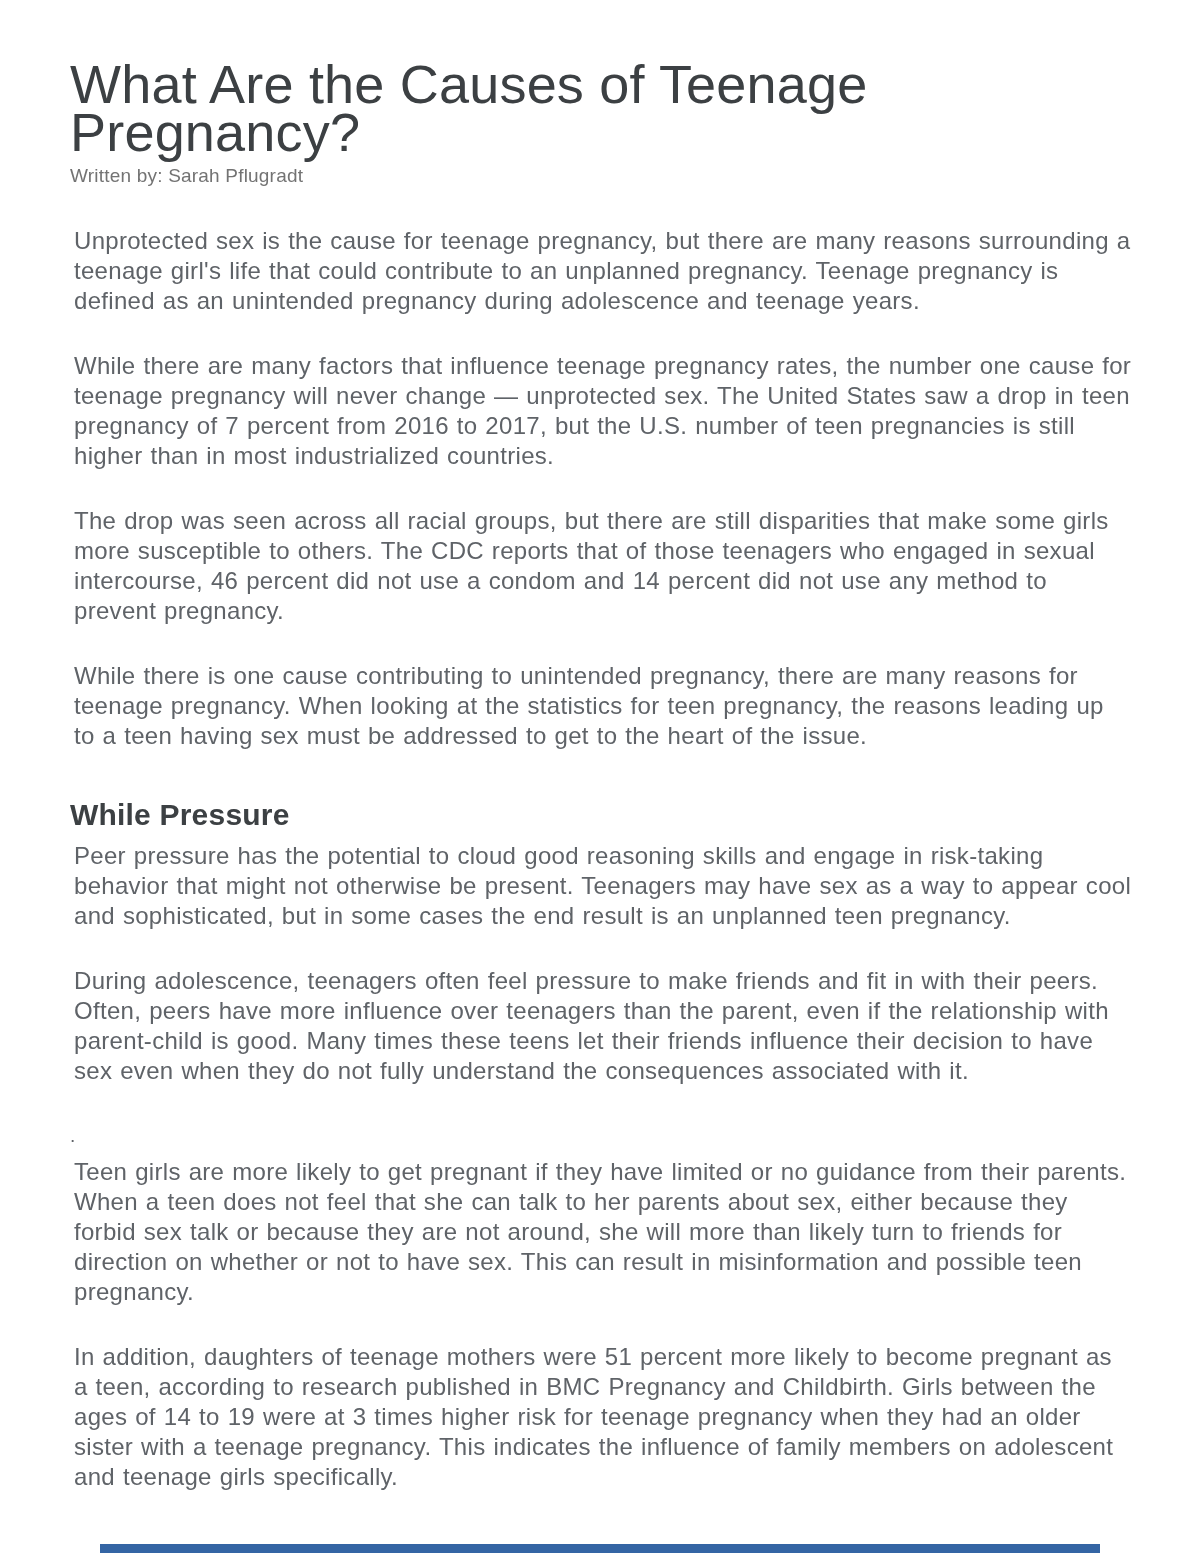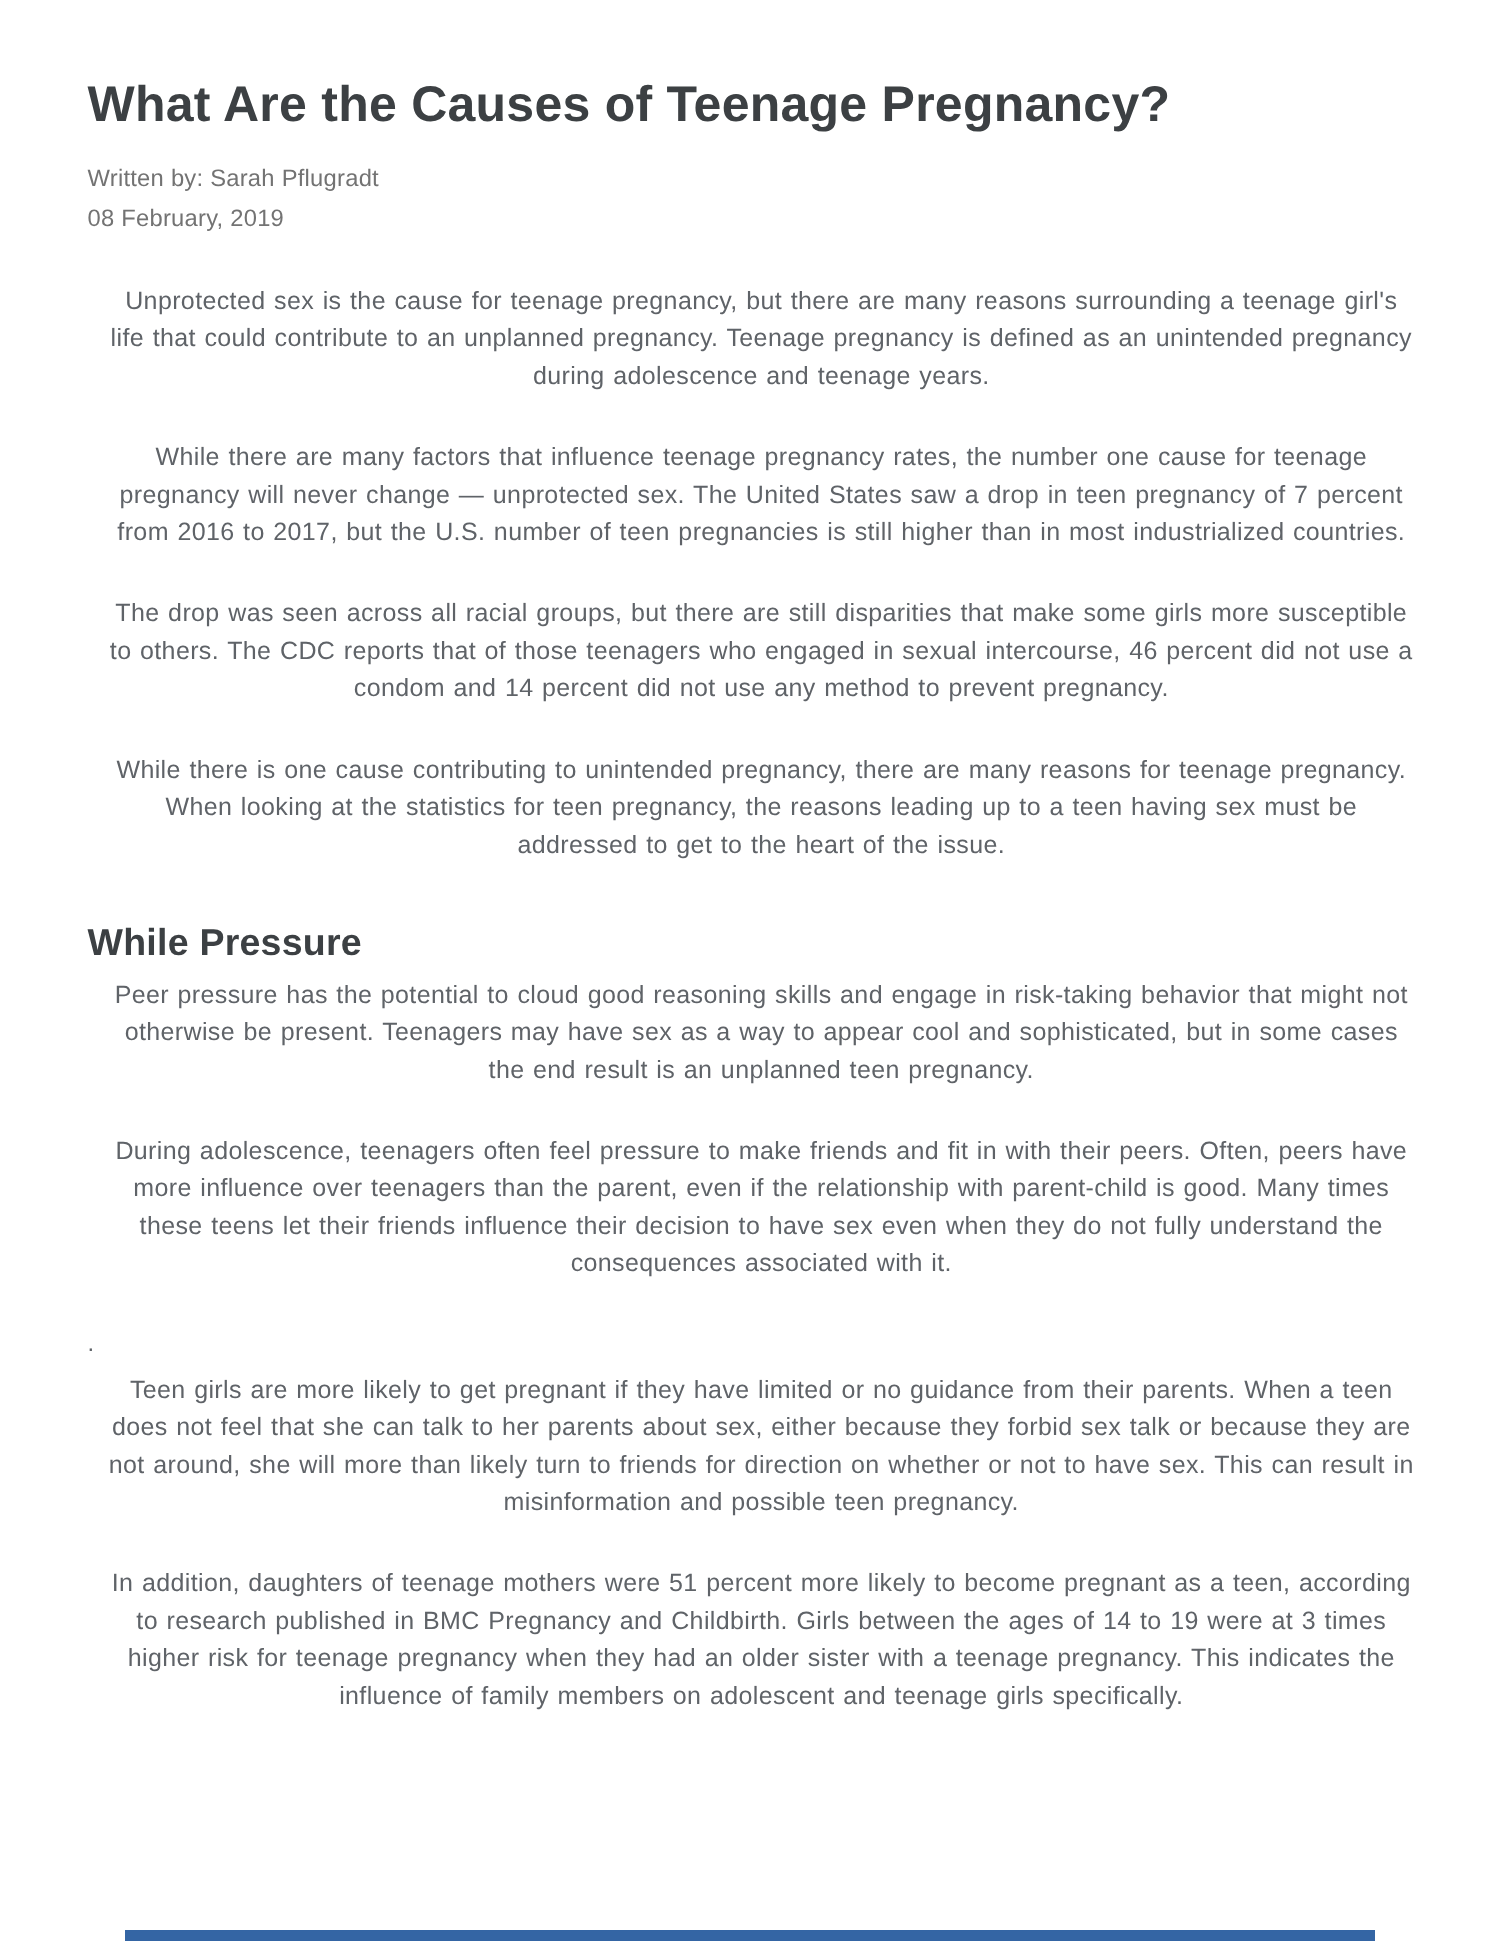--- a/index.html
+++ b/index.html
@@ -9,42 +9,41 @@
     height: 1553px;
     position: relative;
     overflow: hidden;
     font-family: "Liberation Sans", sans-serif;
     color: #5f6368;
   }
   .page {
     padding: 60px 68px 0 70px;
   }
   h1.article-title {
-    font-size: 40px;
+    font-size: 54px;
     line-height: 48px;
-    font-weight: bold;
+    font-weight: normal;
     color: #3c4043;
     letter-spacing: 0.2px;
-    margin-bottom: 20px;
+    margin-bottom: 4px;
   }
   .meta-line {
     font-size: 19px;
     line-height: 32px;
     color: #737373;
     letter-spacing: 0.2px;
   }
   p.body-text {
-    font-size: 20px;
+    font-size: 24px;
     line-height: 30px;
     letter-spacing: 0.3px;
     word-spacing: 1px;
     color: #5f6368;
-    margin: 0 0 35px 16px;
+    margin: 0 0 35px 4px;
     max-width: 1062px;
-    text-align: center;
   }
   p.intro {
     margin-top: 34px;
   }
   h2.section-heading {
     font-size: 30px;
     line-height: 36px;
     font-weight: bold;
     color: #3c4043;
     letter-spacing: 0.2px;
@@ -67,21 +66,20 @@
 </style>
 </head>
 <body>
 
 <div class="page">
 
   <h1 class="article-title">What Are the Causes of Teenage Pregnancy?</h1>
 
   <div class="meta-line">Written by: Sarah Pflugradt</div>
 
-  <div class="meta-line">08 February, 2019</div>
 
   <p class="body-text intro">Unprotected sex is the cause for teenage pregnancy, but there are many reasons surrounding a teenage girl's life that could contribute to an unplanned pregnancy. Teenage pregnancy is defined as an unintended pregnancy during adolescence and teenage years.</p>
 
   <p class="body-text">While there are many factors that influence teenage pregnancy rates, the number one cause for teenage pregnancy will never change — unprotected sex. The United States saw a drop in teen pregnancy of 7 percent from 2016 to 2017, but the U.S. number of teen pregnancies is still higher than in most industrialized countries.</p>
   <p class="body-text">The drop was seen across all racial groups, but there are still disparities that make some girls more susceptible to others. The CDC reports that of those teenagers who engaged in sexual intercourse, 46 percent did not use a condom and 14 percent did not use any method to prevent pregnancy.</p>
 
   <p class="body-text">While there is one cause contributing to unintended pregnancy, there are many reasons for teenage pregnancy. When looking at the statistics for teen pregnancy, the reasons leading up to a teen having sex must be addressed to get to the heart of the issue.</p>
 
   <h2 class="section-heading">While Pressure</h2>
   <p class="body-text">Peer pressure has the potential to cloud good reasoning skills and engage in risk-taking behavior that might not otherwise be present. Teenagers may have sex as a way to appear cool and sophisticated, but in some cases the end result is an unplanned teen pregnancy.</p>

